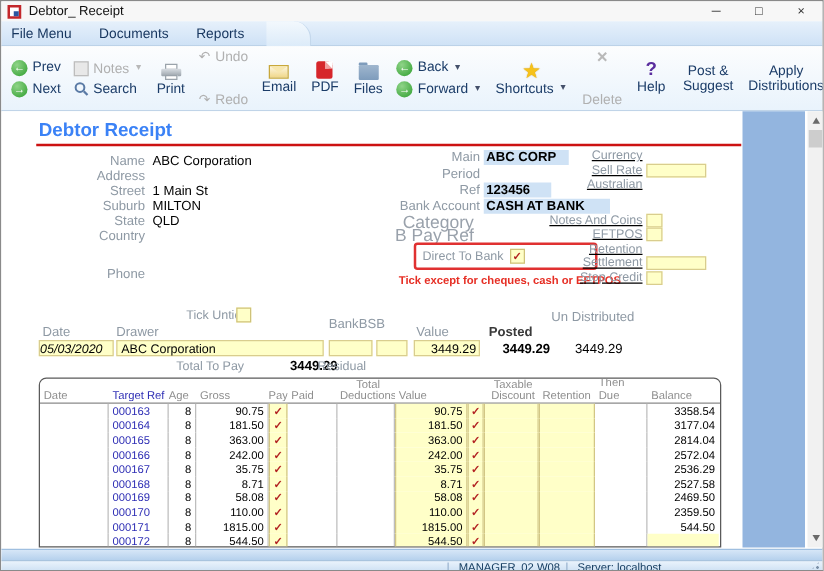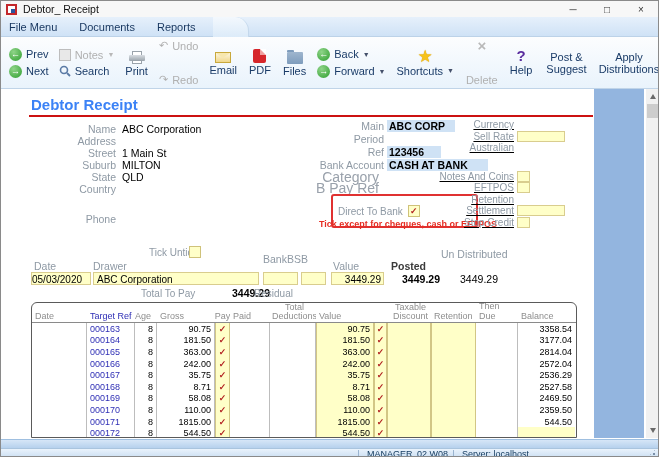--- a/index.html
+++ b/index.html
@@ -86,21 +86,21 @@
   
   .mid-form { position:absolute; left:258px; top:30px; font-size:10.5px; }
   .mr { display:flex; height:13px; align-items:center; }
   .mr .lbl { width:125px; text-align:right; }
   .mr-sm { height:11px; }
   .mr-sm .lbl { width:120px; }
   .bluebox { margin-left:3px; background:#cfe2f5; font-weight:bold; color:#000;
              height:12px; line-height:12px; padding-left:2px; }
   .bb-main { width:68px; } .bb-ref { width:54px; } .bb-bank { width:101px; }
 
-  .direct-box { position:absolute; left:330px; top:105px; width:147px; height:34px;
+  .direct-box { position:absolute; left:330px; top:105px; width:147px; height:22px;
                 border:2px solid #e03131; border-radius:3px; display:flex; align-items:center;
                 padding-left:5px; gap:5px; font-size:10px; }
   .chk { width:12px; height:12px; background:#ffffc8; border:1px solid #cfc27a;
          display:flex; align-items:center; justify-content:center;
          color:#b22222; font-size:9px; font-weight:bold; }
   .bank-note { position:absolute; left:318px; top:130px; font-size:9px; font-weight:bold; color:#e62e24; }
 
   
   .right-form { position:absolute; left:400px; top:30px; font-size:10px;text-decoration:underline; }
   .rr { display:flex; height:11.5px; align-items:center; }
@@ -114,21 +114,21 @@
   .abs { position:absolute; }
   .tick-lbl { left:148px; top:158px; font-size:10px; }
   .tick-box { left:188px; top:157px; }
   .hdr-date { left:33px; top:171px; font-size:10.5px; }
   .hdr-drawer { left:92px; top:171px; font-size:10.5px; }
   .hdr-bsb { left:262px; top:164px; font-size:10.5px; }
   .hdr-value { left:332px; top:171px; font-size:10.5px; }
   .hdr-posted { left:390px; top:171px; font-size:10.5px; font-weight:bold; color:#3a3a3a; }
   .hdr-undist { left:440px; top:159px; font-size:10.5px; }
   .inp-row { top:183px; height:13px; font-size:10px; line-height:13px; }
-  .i-date { left:30px; width:60px; }
+  .i-date { left:30px; width:60px;font-style:italic; }
   .i-drawer { left:92px; width:166px; padding-left:3px; }
   .i-bsb1 { left:262px; width:35px; }
   .i-bsb2 { left:300px; width:25px; }
   .i-value { left:330px; width:53px; text-align:right; padding-right:2px; }
   .pay-input { position:absolute; background:#ffffc8; border:1px solid #d9cd8e; height:13px; }
   .v-posted { left:387px; top:184px; width:52px; text-align:right; font-weight:bold; font-size:10.5px; }
   .v-undist { left:450px; top:184px; width:47px; text-align:right; font-size:10.5px; }
   .ttp-lbl { left:140px; top:199px; font-size:10px; }
   .ttp-val { left:185px; top:198px; width:84px; text-align:right; font-weight:bold; font-size:10.5px; }
   .res-lbl { left:253px; top:199px; font-size:10px; }

